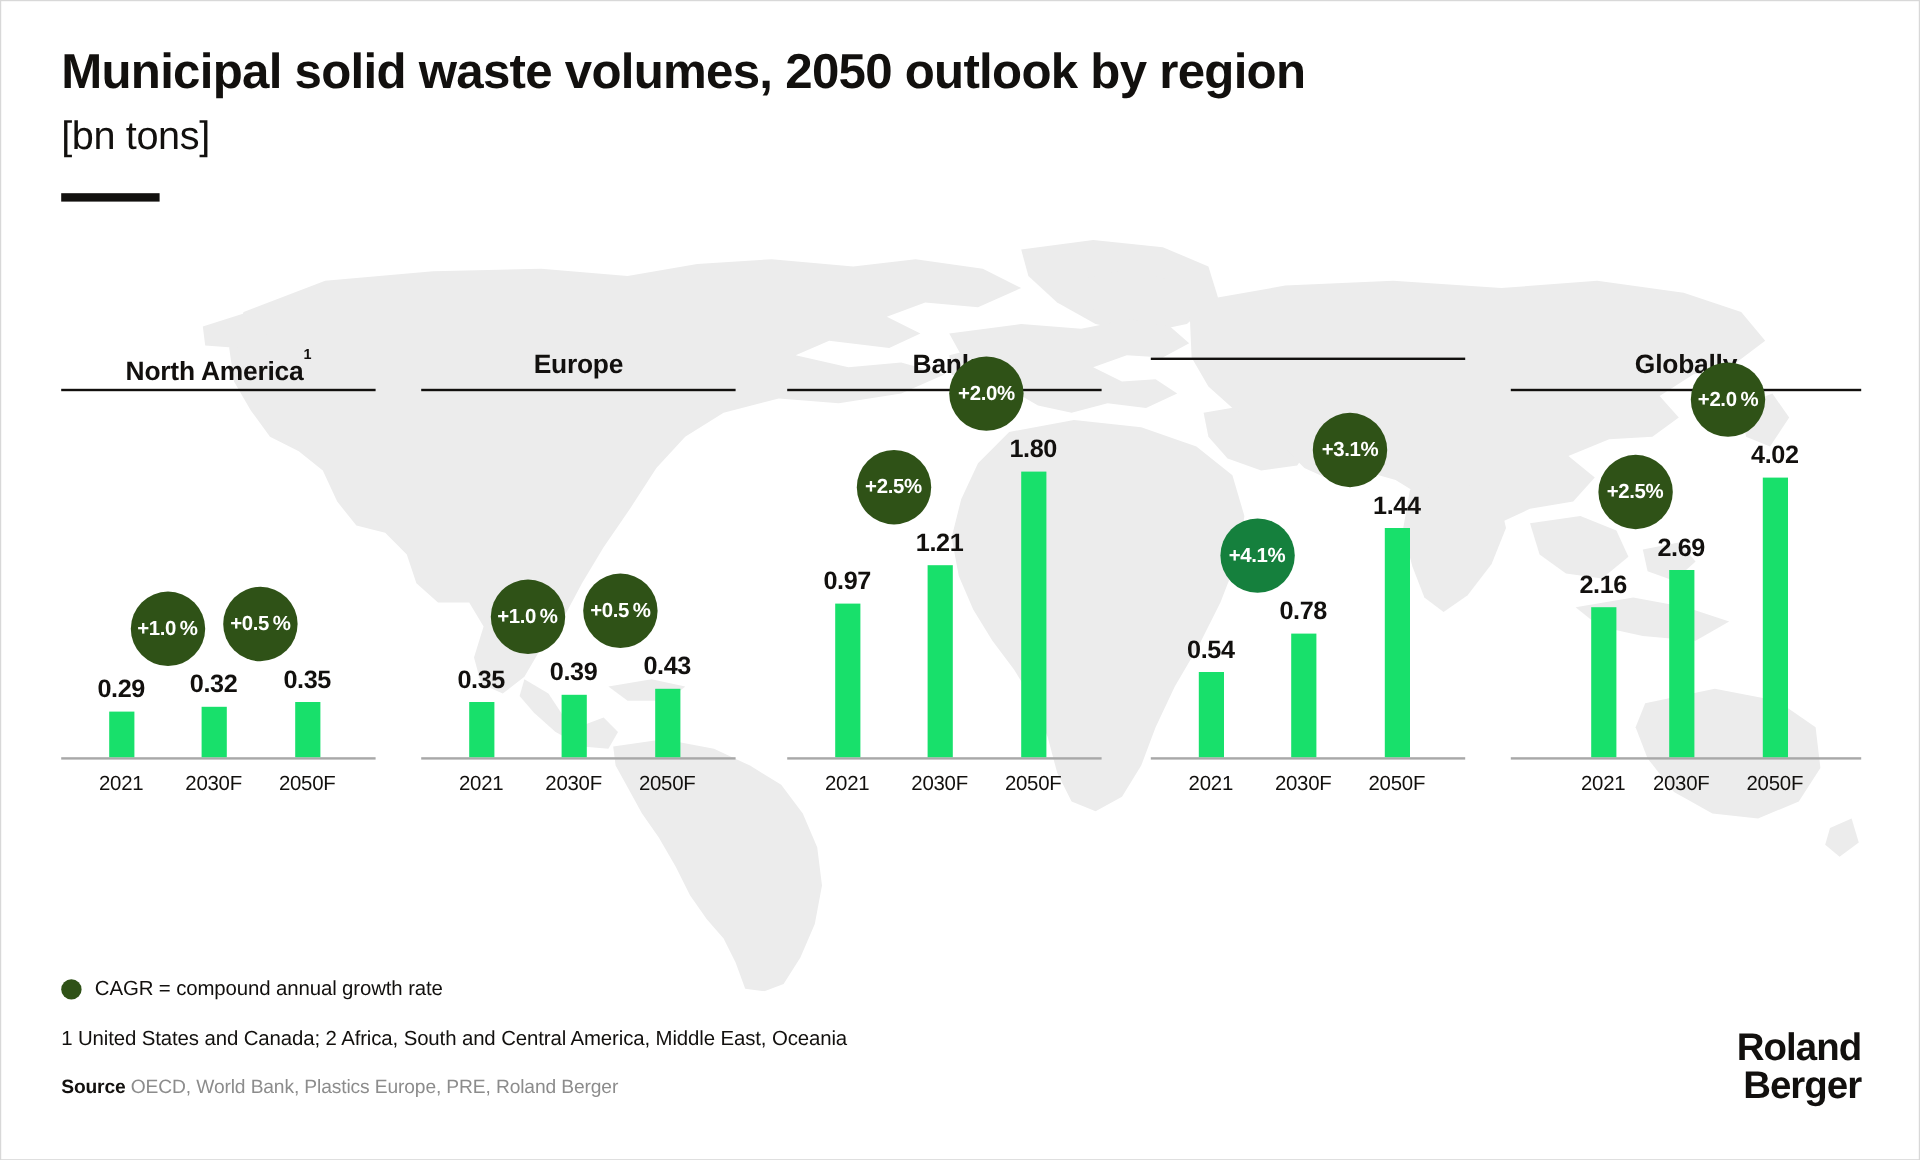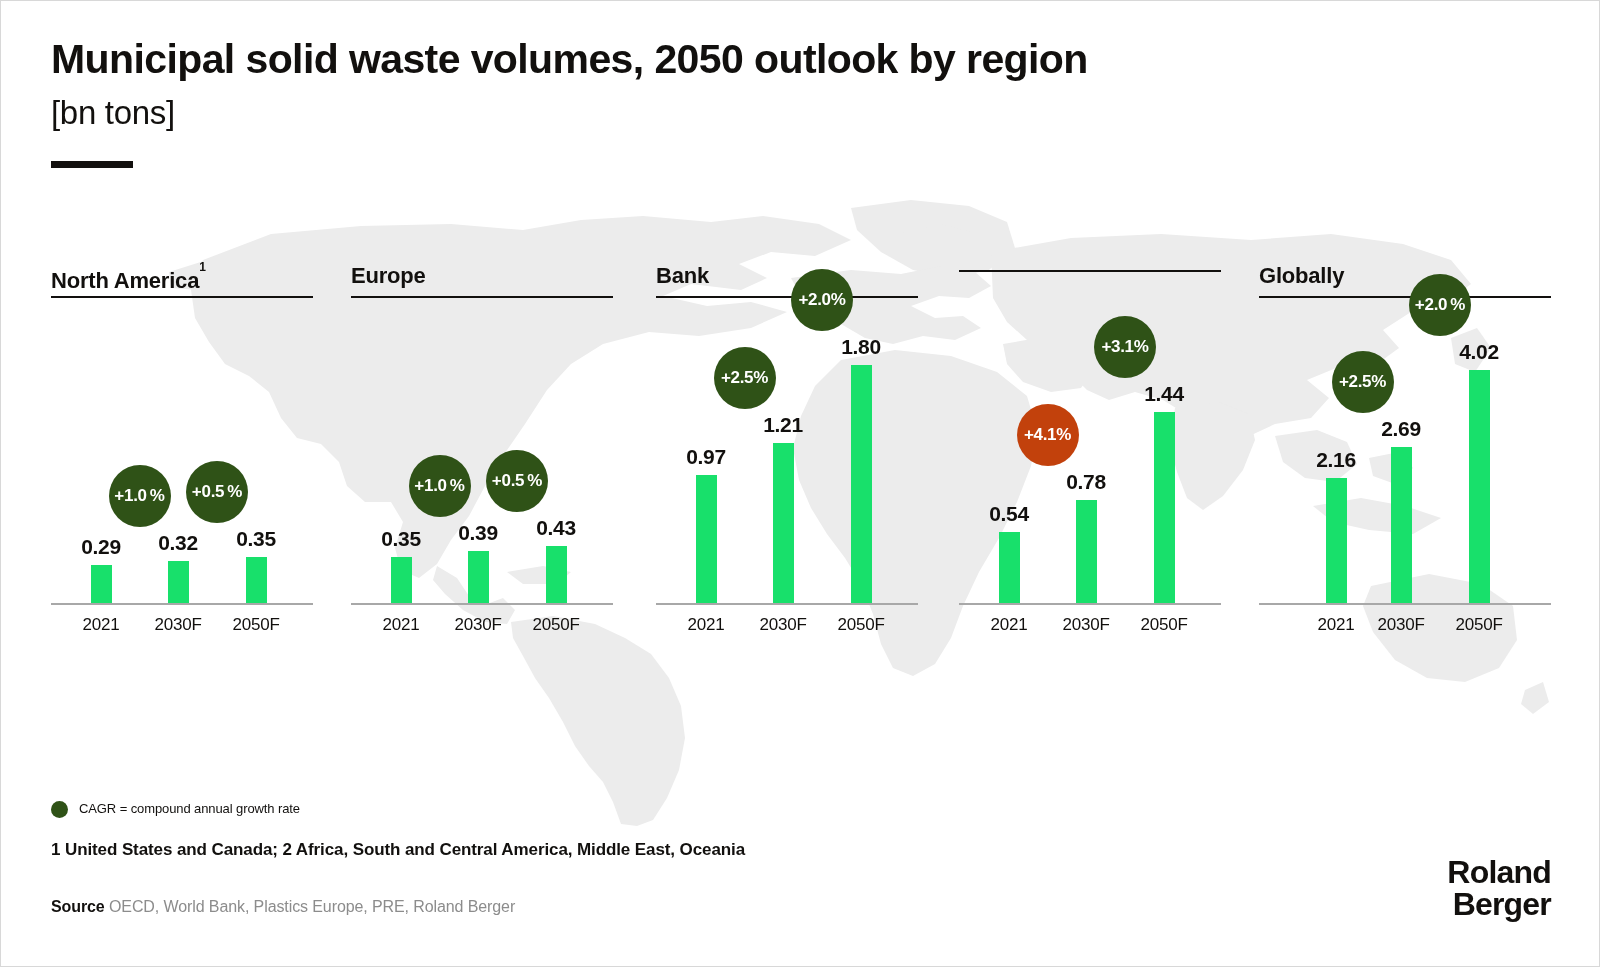--- a/index.html
+++ b/index.html
@@ -34,23 +34,23 @@
     letter-spacing:-0.6px; line-height:1.0; white-space:nowrap;
   }
   #subtitle {
     font-size:33px; font-weight:400; color:#12100e;
     letter-spacing:-0.3px; line-height:1.25; margin-top:12px;
   }
   #rule { width:82px; height:7px; background:#12100e; margin-top:28px; }
 
   
   #panels {
-    position:absolute; left:50px; top:262px;
+    position:absolute; left:50px; top:290px;
     width:1500px; height:380px;
-    display:flex; gap:0;
+    display:flex; gap:0;text-align:center;
   }
   .panel { position:relative; height:100%; }
   .panel-head {
     font-size:22px; font-weight:bold; color:#12100e;
     letter-spacing:-0.2px; white-space:nowrap;
     height:26px; line-height:26px;
   }
   .panel-head sup { font-size:12px; font-weight:bold; top:-0.75em; position:relative; }
   .panel-underline { height:2px; background:#12100e; margin-top:7px; }
 
@@ -81,30 +81,30 @@
     width:62px; height:62px; border-radius:50%;
     background:#2f5217; color:#ffffff;
     display:flex; align-items:center; justify-content:center;
     font-size:17px; font-weight:bold; letter-spacing:-0.3px;
     white-space:nowrap;
   }
 
   
   #footer { position:absolute; left:50px; bottom:50px; width:1100px; }
   .legend-row {
-    display:flex; gap:11px;
-    font-size:13px; color:#12100e; margin-bottom:22px;
+    display:flex; align-items:center; gap:11px;
+    font-size:17px; color:#12100e; margin-bottom:22px;
     letter-spacing:-0.1px;
   }
   .legend-dot {
     width:17px; height:17px; border-radius:50%; background:#2f5217;
     flex:none;
   }
   #fn {
-    font-size:17px; color:#12100e; margin-bottom:38px; letter-spacing:-0.1px;font-weight:bold;
+    font-size:17px; color:#12100e; margin-bottom:22px; letter-spacing:-0.1px;
   }
   #src { font-size:16px; color:#8c8c8c; letter-spacing:-0.1px; }
   #src b { color:#12100e; font-weight:bold; }
 
   
   #logo {
     position:absolute; right:48px; bottom:46px;
     font-size:32px; font-weight:bold; color:#12100e;
     line-height:0.98; text-align:right; letter-spacing:-0.8px;
   }
@@ -267,21 +267,21 @@
           <div class="bar-slot" style="left: 116.5px;">
             <div class="bar" style="height: 103px; background: rgb(24, 224, 107);"></div>
             <div class="bar-value">0.78</div>
             <div class="tick">2030F</div>
           </div>
           <div class="bar-slot" style="left: 194.5px;">
             <div class="bar" style="height: 191px; background: rgb(24, 224, 107);"></div>
             <div class="bar-value">1.44</div>
             <div class="tick">2050F</div>
           </div>
-          <div class="cagr" style="left: 57.5px; bottom: 177px; background: #c2410c;">+4.1%</div>
+          <div class="cagr" style="left: 57.5px; bottom: 177px; background: #15803d;">+4.1%</div>
           <div class="cagr" style="left: 135px; bottom: 265px; background: rgb(47, 82, 23);">+3.1%</div>
         </div>
       </div>
       <div class="panel" style="position: absolute; left: 1208px; width: 292px;">
         <div class="panel-head">Globally</div>
         <div class="panel-underline"></div>
         <div class="plot">
           <div class="axis" style="width: 292px;"></div>
           <div class="bar-slot" style="left: 54.5px; margin-left: 12px;">
             <div class="bar" style="height: 125px; background: rgb(24, 224, 107);"></div>

